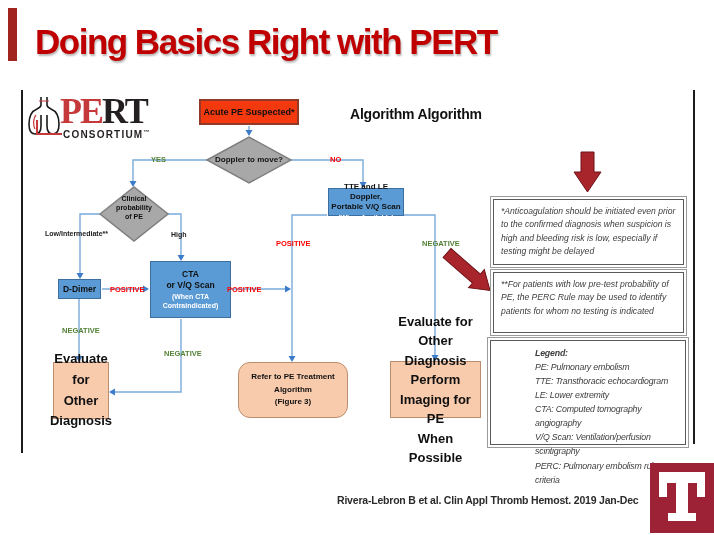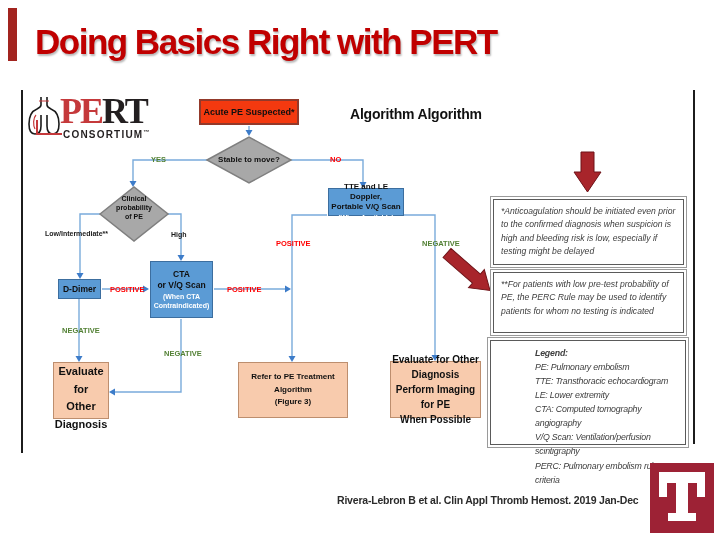--- a/index.html
+++ b/index.html
@@ -33,26 +33,26 @@
   
   .node{position:absolute;display:flex;flex-direction:column;align-items:center;
         justify-content:center;text-align:center;font-weight:bold;color:#101010;
         box-sizing:border-box;}
   .node span{display:block;}
   .acute{left:199px;top:99px;width:100px;height:26px;background:#F4390F;
          border:2px solid #93392A;font-size:9px;}
   .blue{background:#5B9BD5;border:1px solid #3C6E9F;}
   .tte{left:328px;top:188px;width:76px;height:28px;font-size:8px;line-height:1.3;}
   .ddimer{left:58px;top:279px;width:43px;height:20px;font-size:8.5px;}
-  .cta{left:150px;top:261px;width:63px;height:57px;font-size:8.5px;line-height:1.35;}
+  .cta{left:150px;top:261px;width:81px;height:57px;font-size:8.5px;line-height:1.35;}
   .sub{color:#ffffff;font-size:7px;font-weight:600;line-height:1.35;}
   .peach{background:#F8CBAD;border:1px solid #BD8E6E;}
-  .eval1{left:53px;top:362px;width:56px;height:57px;font-size:11px;line-height:1.6;justify-content:space-between;}
-  .refer{left:238px;top:362px;width:110px;height:56px;font-size:8px;line-height:1.6;}
-  .eval2{left:390px;top:361px;width:91px;height:57px;font-size:10px;line-height:1.5;}
+  .eval1{left:53px;top:362px;width:56px;height:57px;font-size:13px;line-height:1.6;}
+  .refer{left:238px;top:362px;width:110px;height:56px;font-size:8px;line-height:1.6;border-radius:12px;}
+  .eval2{left:390px;top:361px;width:91px;height:57px;font-size:13px;line-height:1.5;}
 
   
   .dlabel{position:absolute;text-align:center;font-weight:bold;color:#111;}
   .stable-label{left:209px;top:155px;width:80px;font-size:8px;}
   .clinical-label{left:104px;top:194px;width:60px;font-size:7px;line-height:1.3;}
 
   
   .elabel{position:absolute;font-weight:bold;font-size:7.5px;white-space:nowrap;}
   .green{color:#538135;}
   .redlbl{color:#FF0000;}
@@ -125,21 +125,21 @@
       <polygon points="431.5,355 438.5,355 435,361"></polygon>
     </g>
     <polygon points="207,160 249,137 291,160 249,183" fill="#A8A8A8" stroke="#7F7F7F" stroke-width="1.5"></polygon>
     <polygon points="100,214 134,187 168,214 134,241" fill="#A8A8A8" stroke="#7F7F7F" stroke-width="1.5"></polygon>
     <polygon points="581,152 594,152 594,172 601,172 587.5,192 574,172 581,172" fill="#A8252B" stroke="#6E1318" stroke-width="1"></polygon>
     <g transform="rotate(41 447 253)">
       <polygon points="447,247 486,247 486,241 504,253 486,265 486,259 447,259" fill="#A8252B" stroke="#6E1318" stroke-width="1"></polygon>
     </g>
   </svg>
 
-  <div class="dlabel stable-label">Stable to move?</div>
+  <div class="dlabel stable-label">Doppler to move?</div>
   <div class="dlabel clinical-label">
     <span style="display:block">Clinical</span>
     <span style="display:block">probability</span>
     <span style="display:block">of PE</span>
   </div>
 
   <div class="node acute">Acute PE Suspected*</div>
 
   <div class="node blue tte">
     <span>TTE and LE Doppler,</span>

